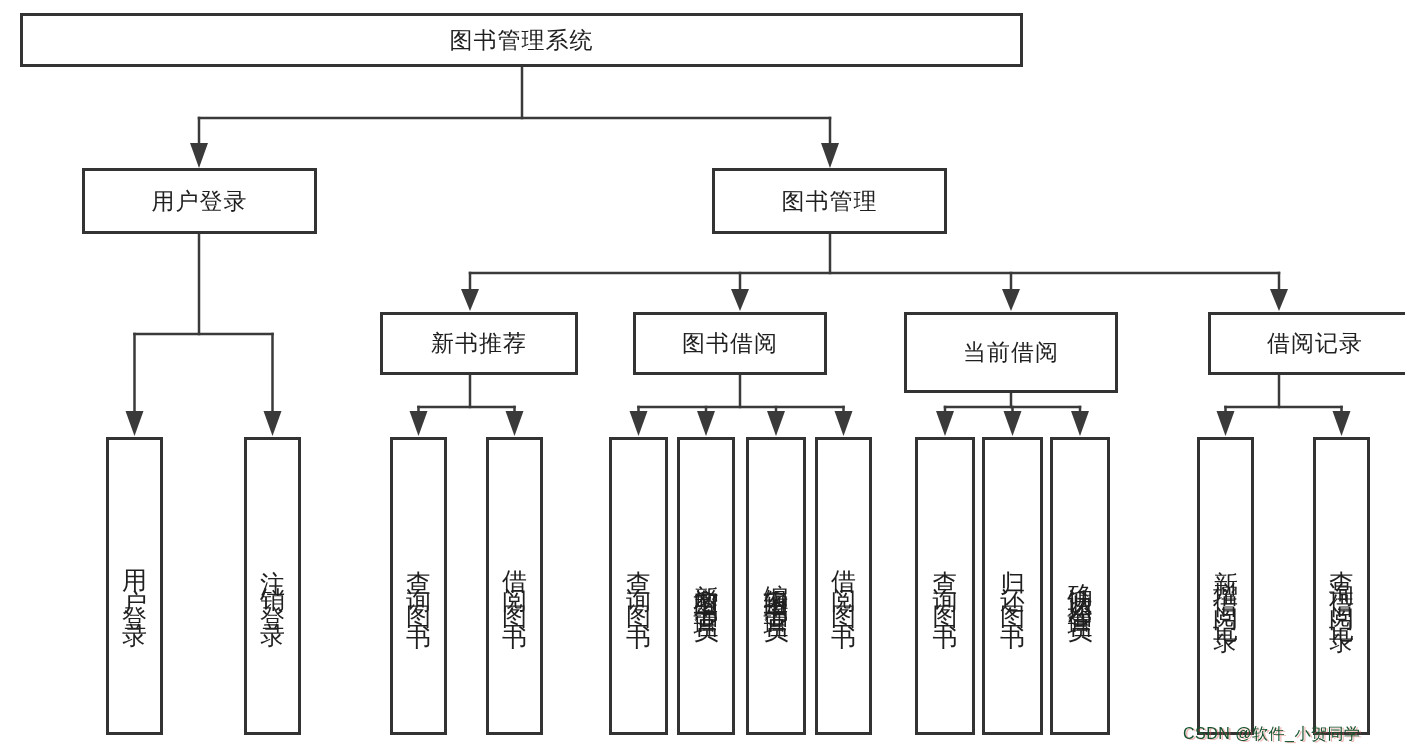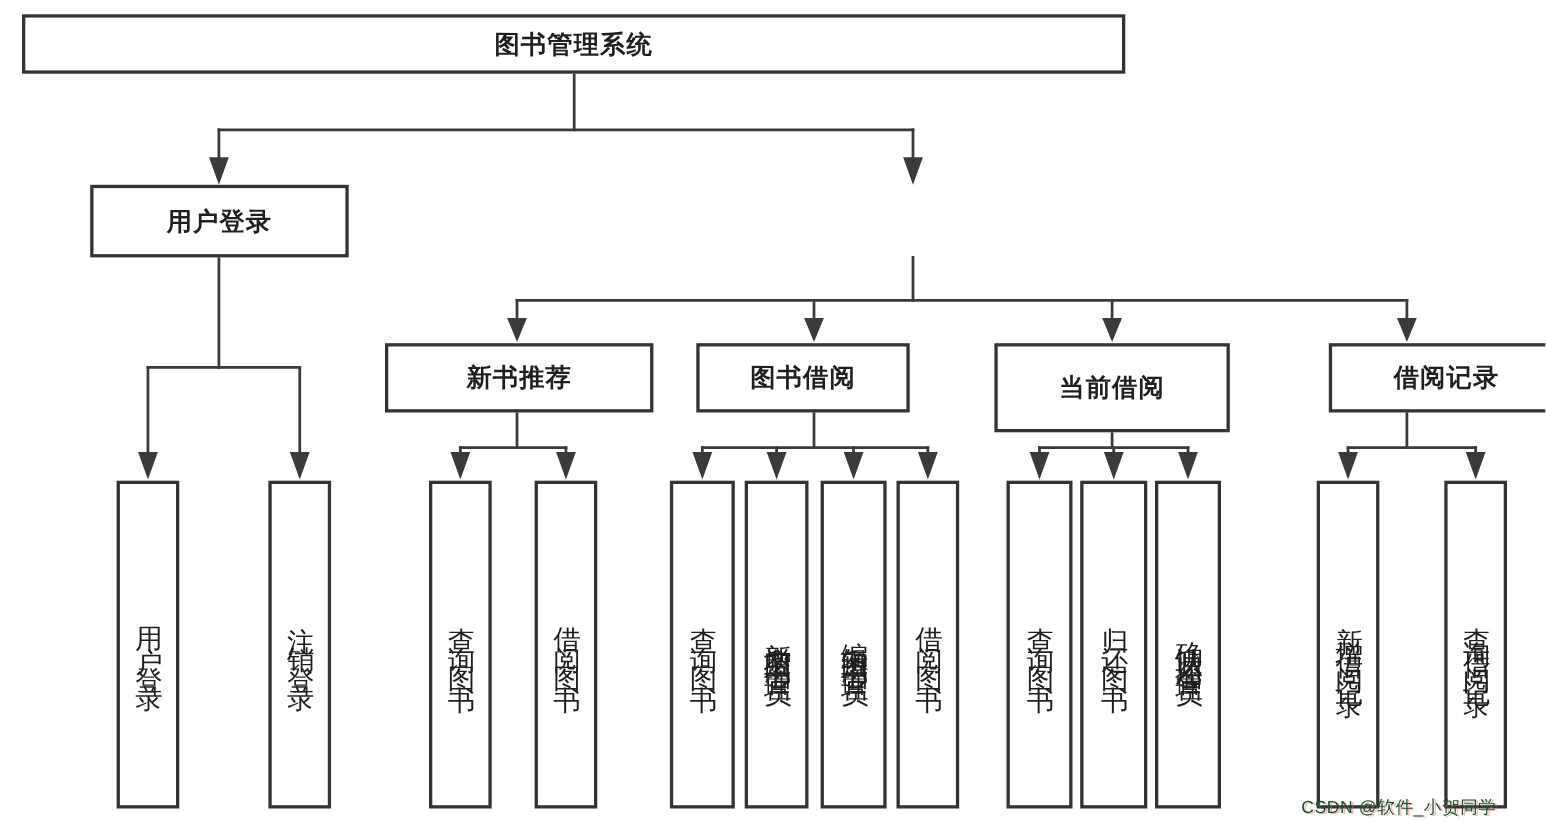--- a/index.html
+++ b/index.html
@@ -13,25 +13,25 @@
   }
   svg.wires{position:absolute;left:0;top:0;z-index:1;}
   .box{
     position:absolute;
     background:#fff;
     border:3px solid #333;
     box-sizing:border-box;
     display:flex;align-items:center;justify-content:center;
     z-index:2;
   }
-  .hbox{font-size:23px;letter-spacing:1px;white-space:nowrap;font-weight:bold;}
+  .hbox{font-size:23px;letter-spacing:1px;white-space:nowrap;}
   .root{left:20px;top:13px;width:1003px;height:54px;}
   .l2a{left:82px;top:168px;width:235px;height:66px;}
   .l2b{left:712px;top:168px;width:235px;height:66px;}
-  .l3a{left:350px;top:312px;width:244px;height:63px;text-align:center;}
+  .l3a{left:380px;top:312px;width:198px;height:63px;text-align:center;}
   .l3b{left:633px;top:312px;width:194px;height:63px;}
   .l3c{left:904px;top:312px;width:214px;height:81px;}
   .l3d{left:1172px;top:312px;width:214px;height:63px;margin-left:36px;}
   .leaf{top:437px;height:298px;}
   .leaf span{
     writing-mode:vertical-rl;
     text-orientation:mixed;
     font-size:25px;
     line-height:1;
     white-space:nowrap;
@@ -132,20 +132,23 @@
     </g>
   </svg>
 
   <div class="box hbox root">
     <span>图书管理系统</span>
   </div>
 
   <div class="box hbox l2a">
     <span>用户登录</span>
   </div>
+  <div class="box hbox l2b">
+    <span>图书管理</span>
+  </div>
 
   <div class="box hbox l3a">
     <span>新书推荐</span>
   </div>
   <div class="box hbox l3b">
     <span>图书借阅</span>
   </div>
   <div class="box hbox l3c">
     <span>当前借阅</span>
   </div>

